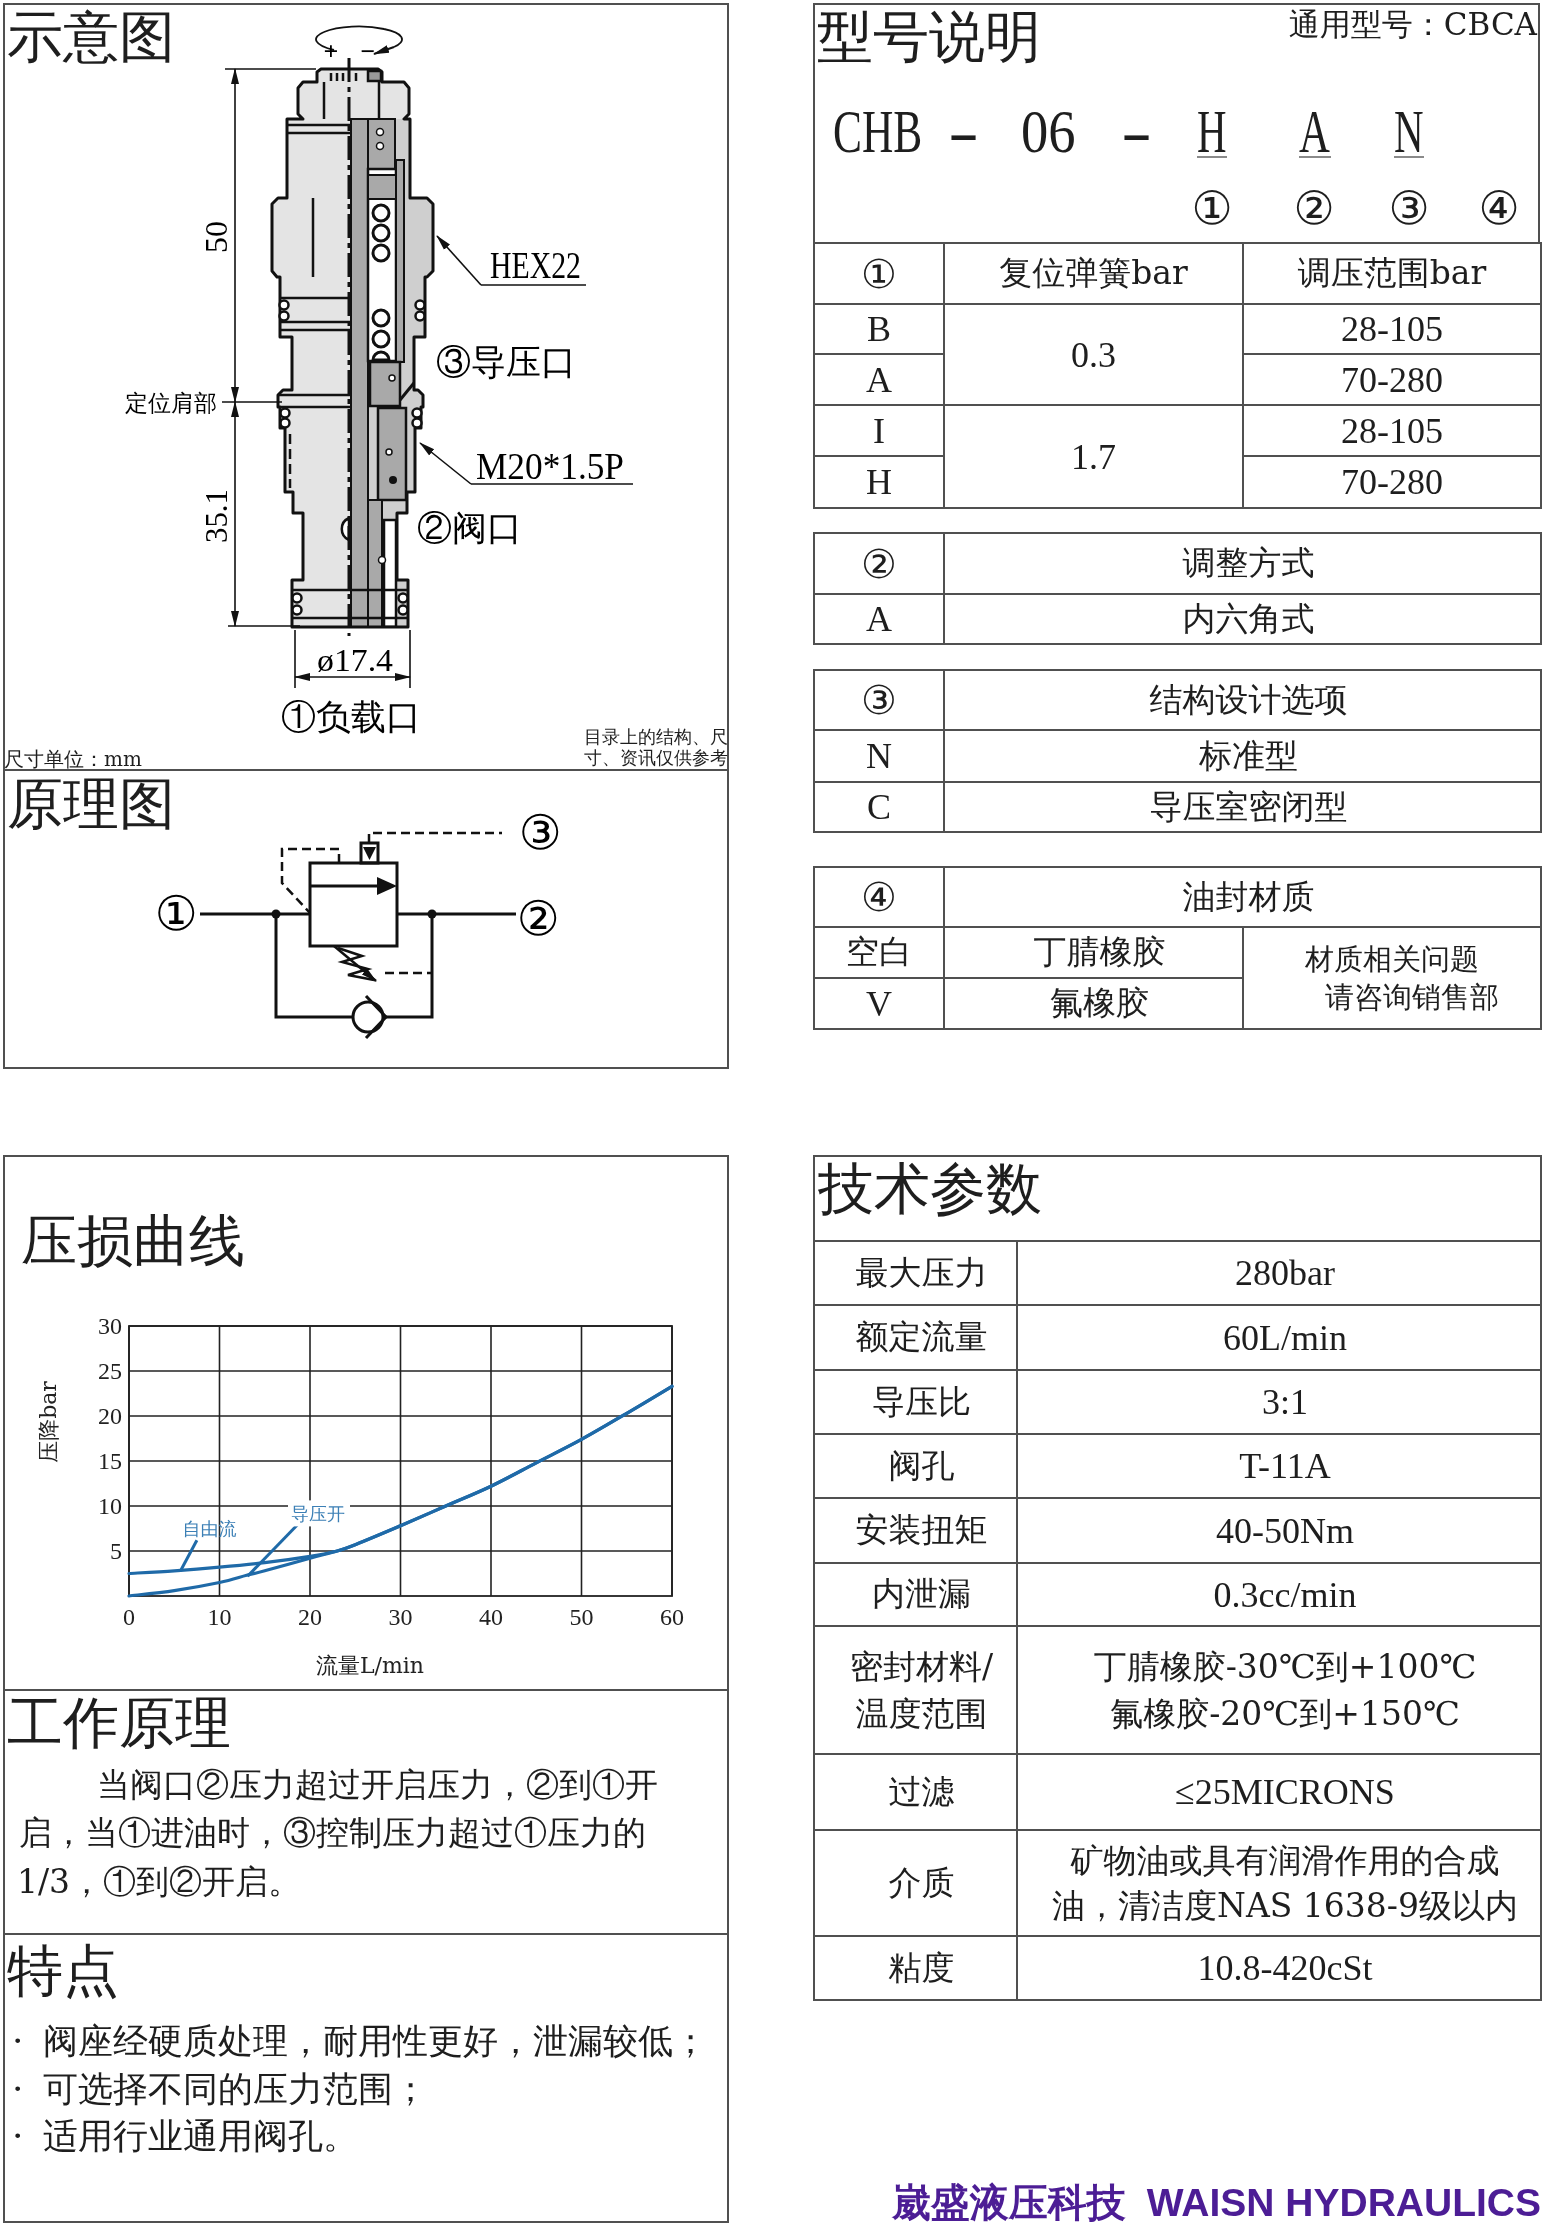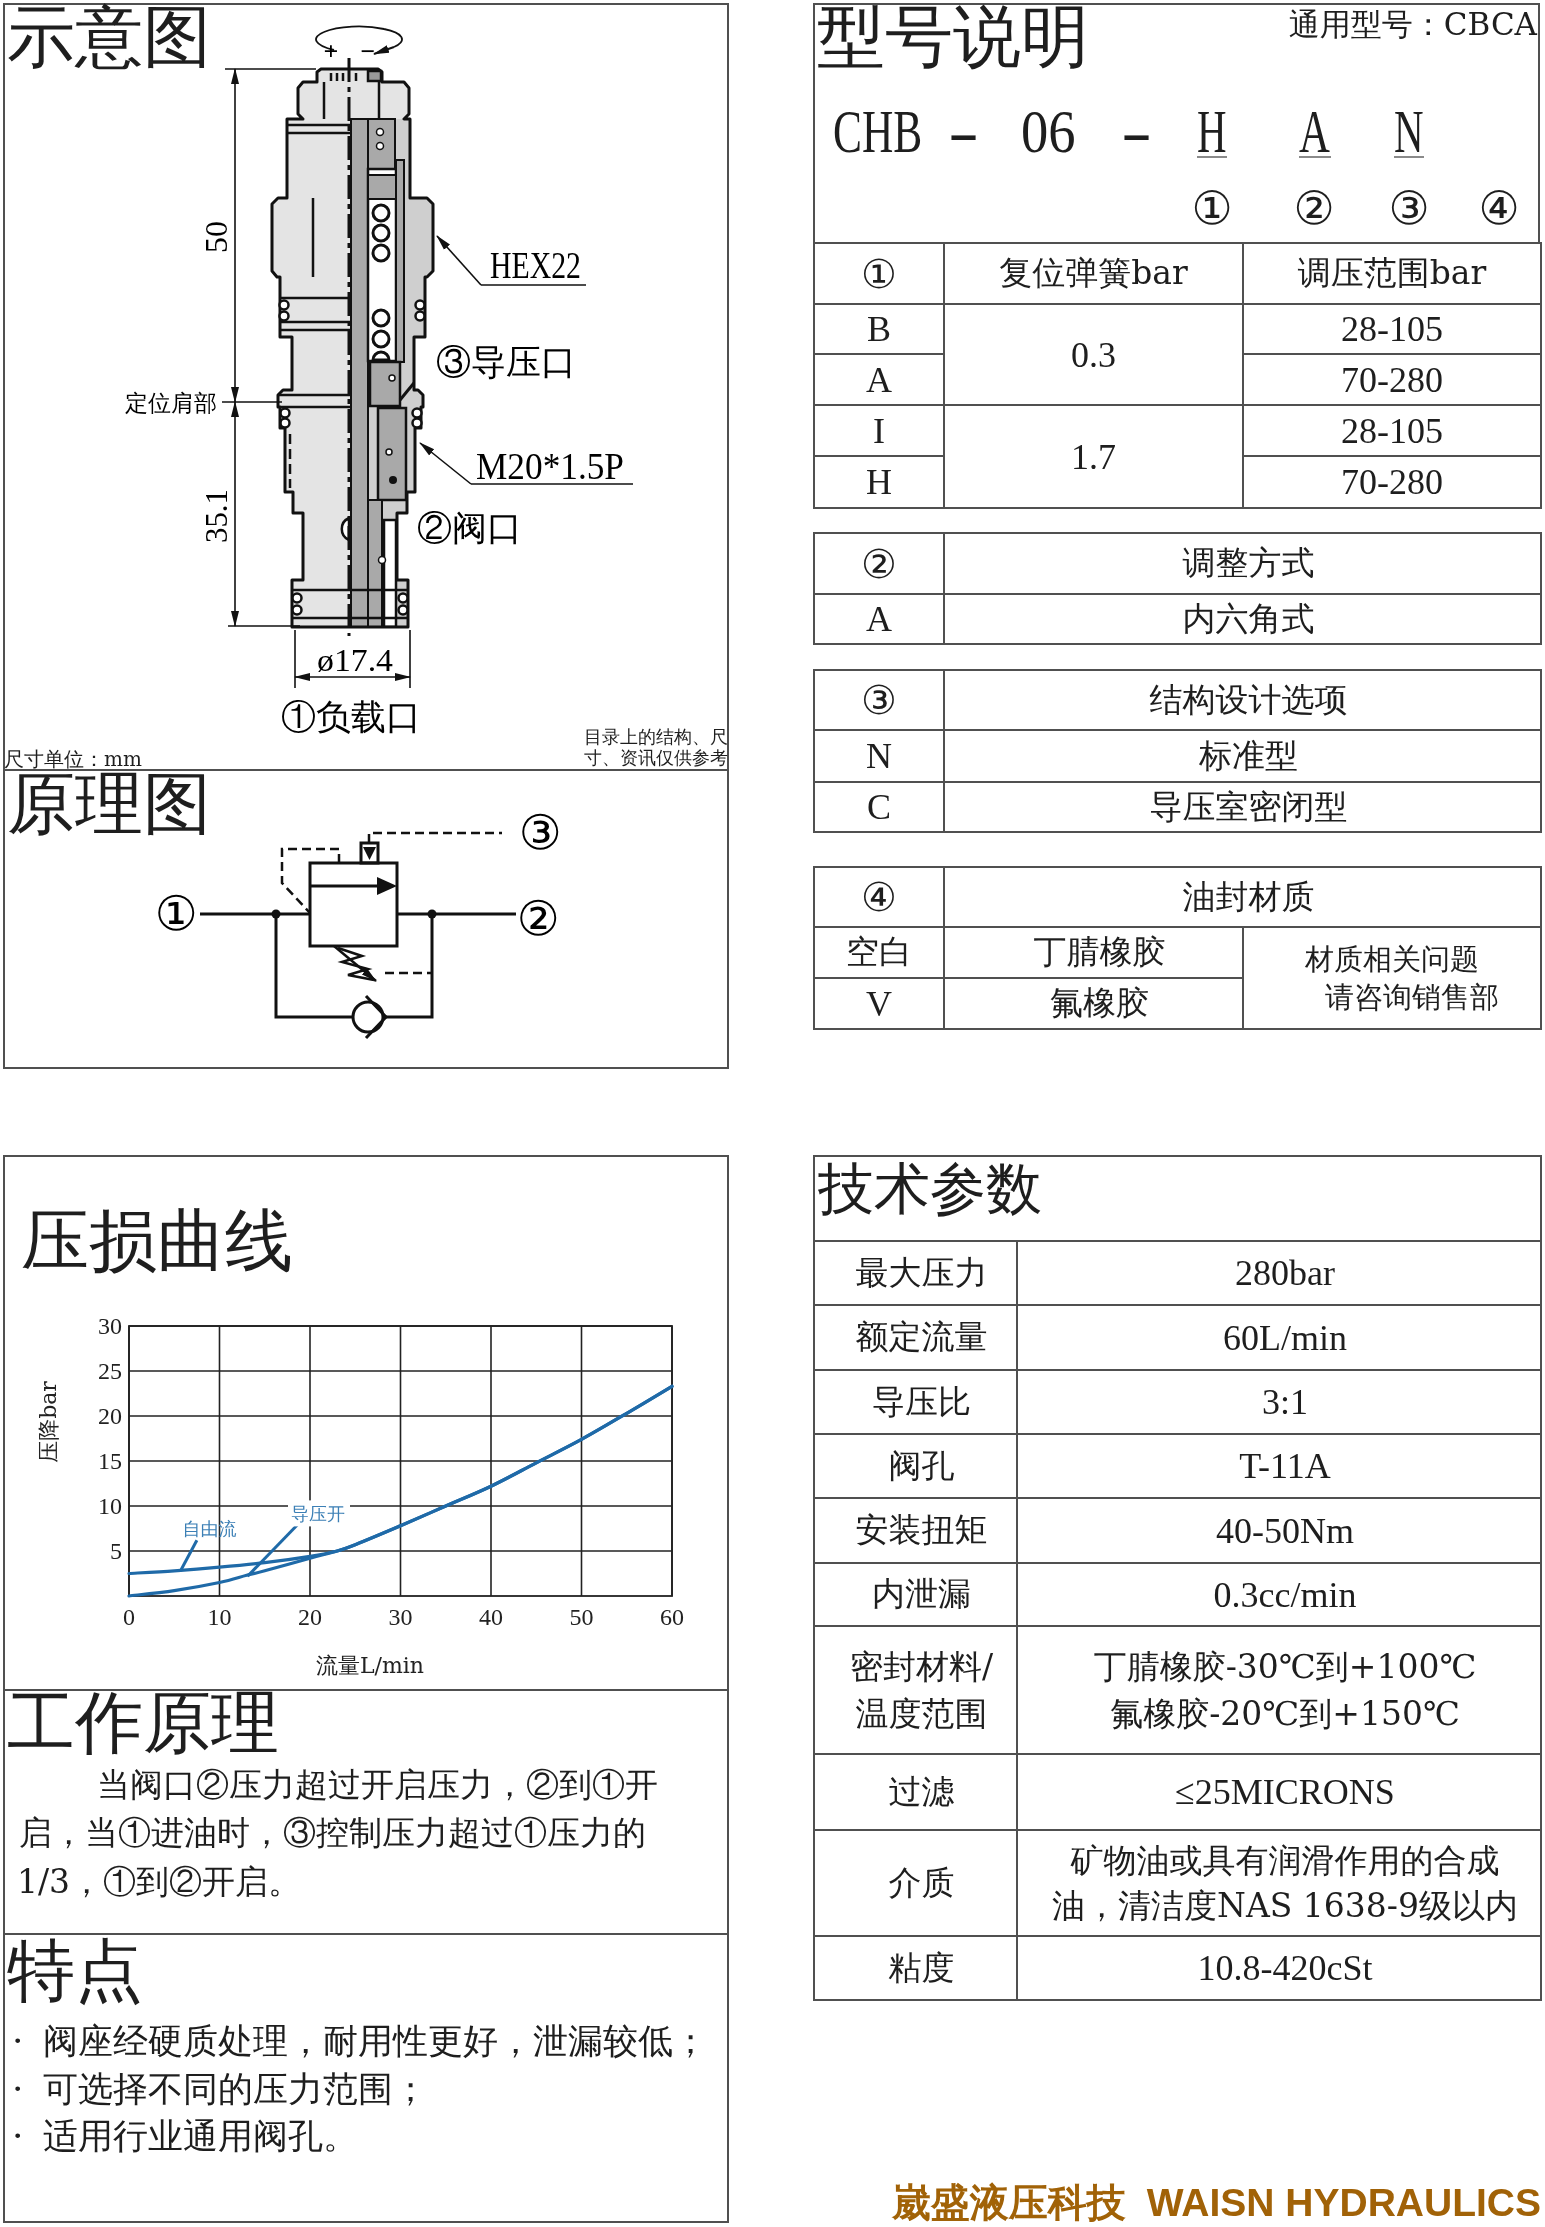--- a/index.html
+++ b/index.html
@@ -1,20 +1,20 @@
 <!DOCTYPE html>
 <html><head>
 <meta charset="utf-8">
 <style>
   html,body{margin:0;padding:0;}
   body{width:1545px;height:2227px;position:relative;background:#fff;overflow:hidden;
        font-family:"DejaVu Serif", serif;color:#1e1e1e;}
   .abs{position:absolute;}
   .panel{position:absolute;border:2px solid #505050;box-sizing:border-box;}
-  .title{position:absolute;font-size:68px;line-height:58px;white-space:nowrap;font-family:Liberation Serif, serif;}
+  .title{position:absolute;font-size:56px;line-height:58px;white-space:nowrap;font-family:Liberation Serif, serif;}
   .tbl{position:absolute;border-collapse:collapse;table-layout:fixed;font-size:33px;
        font-family:"DejaVu Serif", serif;}
   .tbl td{border:2px solid #505050;padding:0;vertical-align:middle;white-space:nowrap;overflow:hidden;}
   .c{text-align:center;}
   .l{text-align:center;padding-left:12px !important;margin-left:30px;}
   .circ{font-family:"DejaVu Sans", sans-serif;font-size:40px;}
   .num{font-family:"Liberation Serif", serif;font-size:36px;}
   .ml div{line-height:47px;}
   .code{position:absolute;top:100px;font-family:"Liberation Serif", serif;font-size:62px;line-height:62px;
         transform-origin:left center;white-space:nowrap;}
@@ -22,21 +22,21 @@
   .marker{position:absolute;width:60px;height:60px;line-height:60px;text-align:center;top:178px;
           font-family:"DejaVu Sans", sans-serif;font-size:46px;}
   .body-line{position:absolute;font-size:33px;line-height:48px;white-space:nowrap;}
   .small{position:absolute;white-space:nowrap;}
   svg text{font-family:"Liberation Serif", serif;}
   .cjk{font-family:"DejaVu Serif", serif;}
   .glyph{font-family:"DejaVu Sans", sans-serif;}
   .grid{stroke:#222;stroke-width:1.6;}
   .tick{font-size:24px;fill:#222;}
   .footer{position:absolute;right:4px;top:2182px;font-family:"Liberation Sans", sans-serif;font-weight:bold;
-          font-size:39px;line-height:42px;color:#a16207;white-space:nowrap;}
+          font-size:39px;line-height:42px;color:#4c1d95;white-space:nowrap;}
 </style>
 </head>
 <body>
 
 <div class="panel" style="left:3px;top:3px;width:726px;height:768px;"></div>
 <div class="title" style="left:7px;top:8px;">示意图</div>
 
 <svg class="abs" style="left:0;top:0;" width="740" height="770" viewBox="0 0 740 770">
   <defs>
     <marker id="ah" markerUnits="userSpaceOnUse" markerWidth="16" markerHeight="10" refX="15" refY="5" orient="auto-start-reverse">

